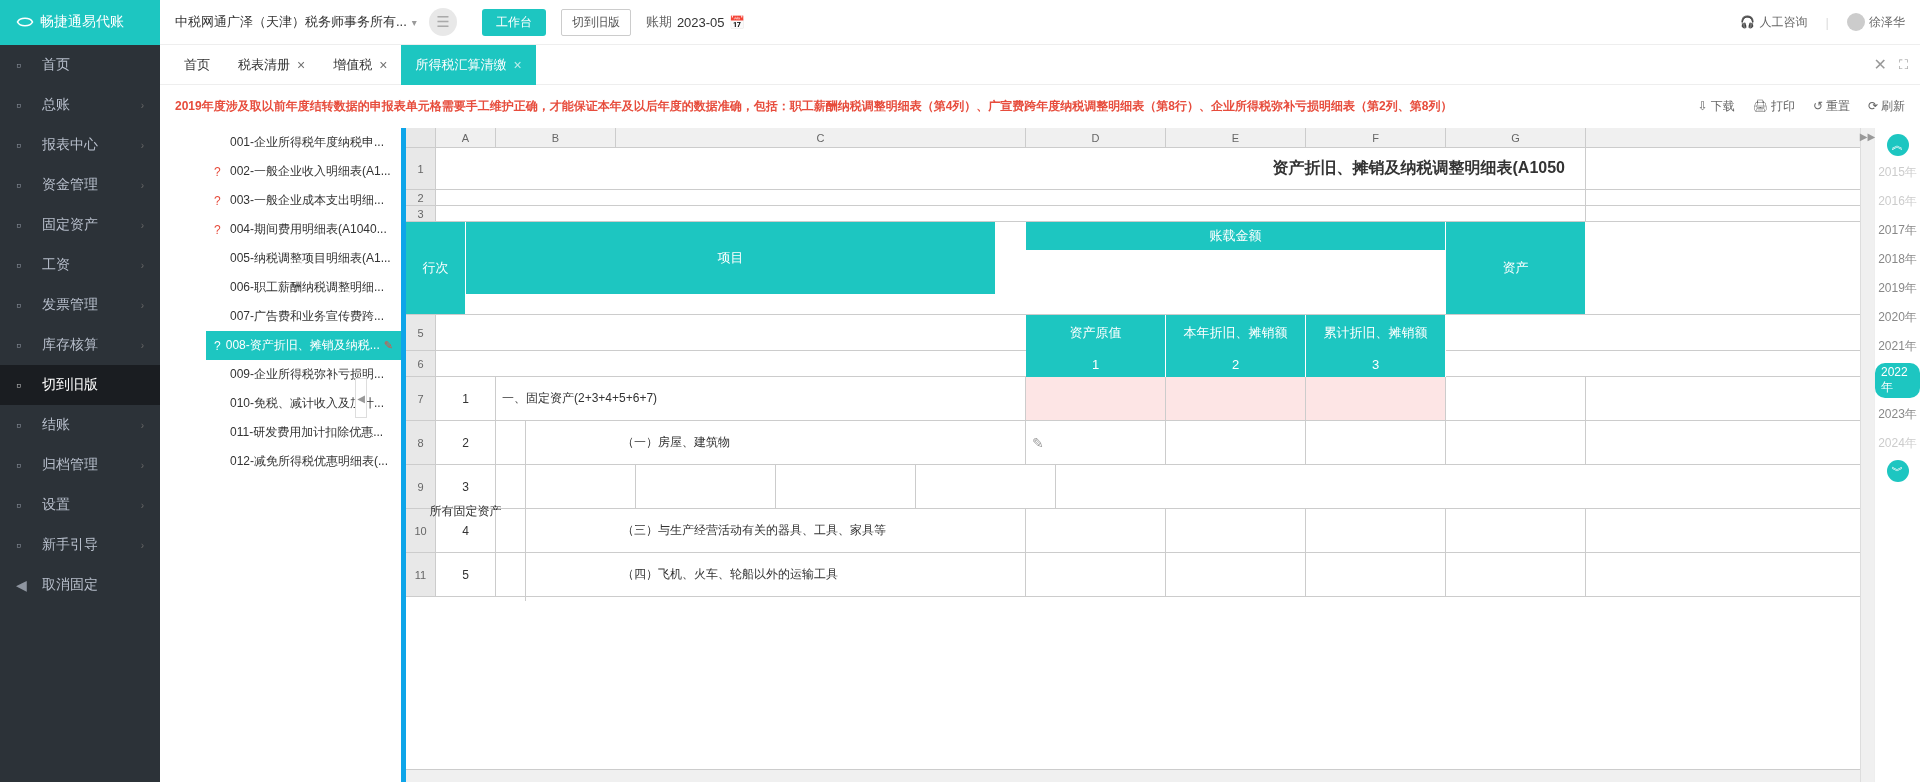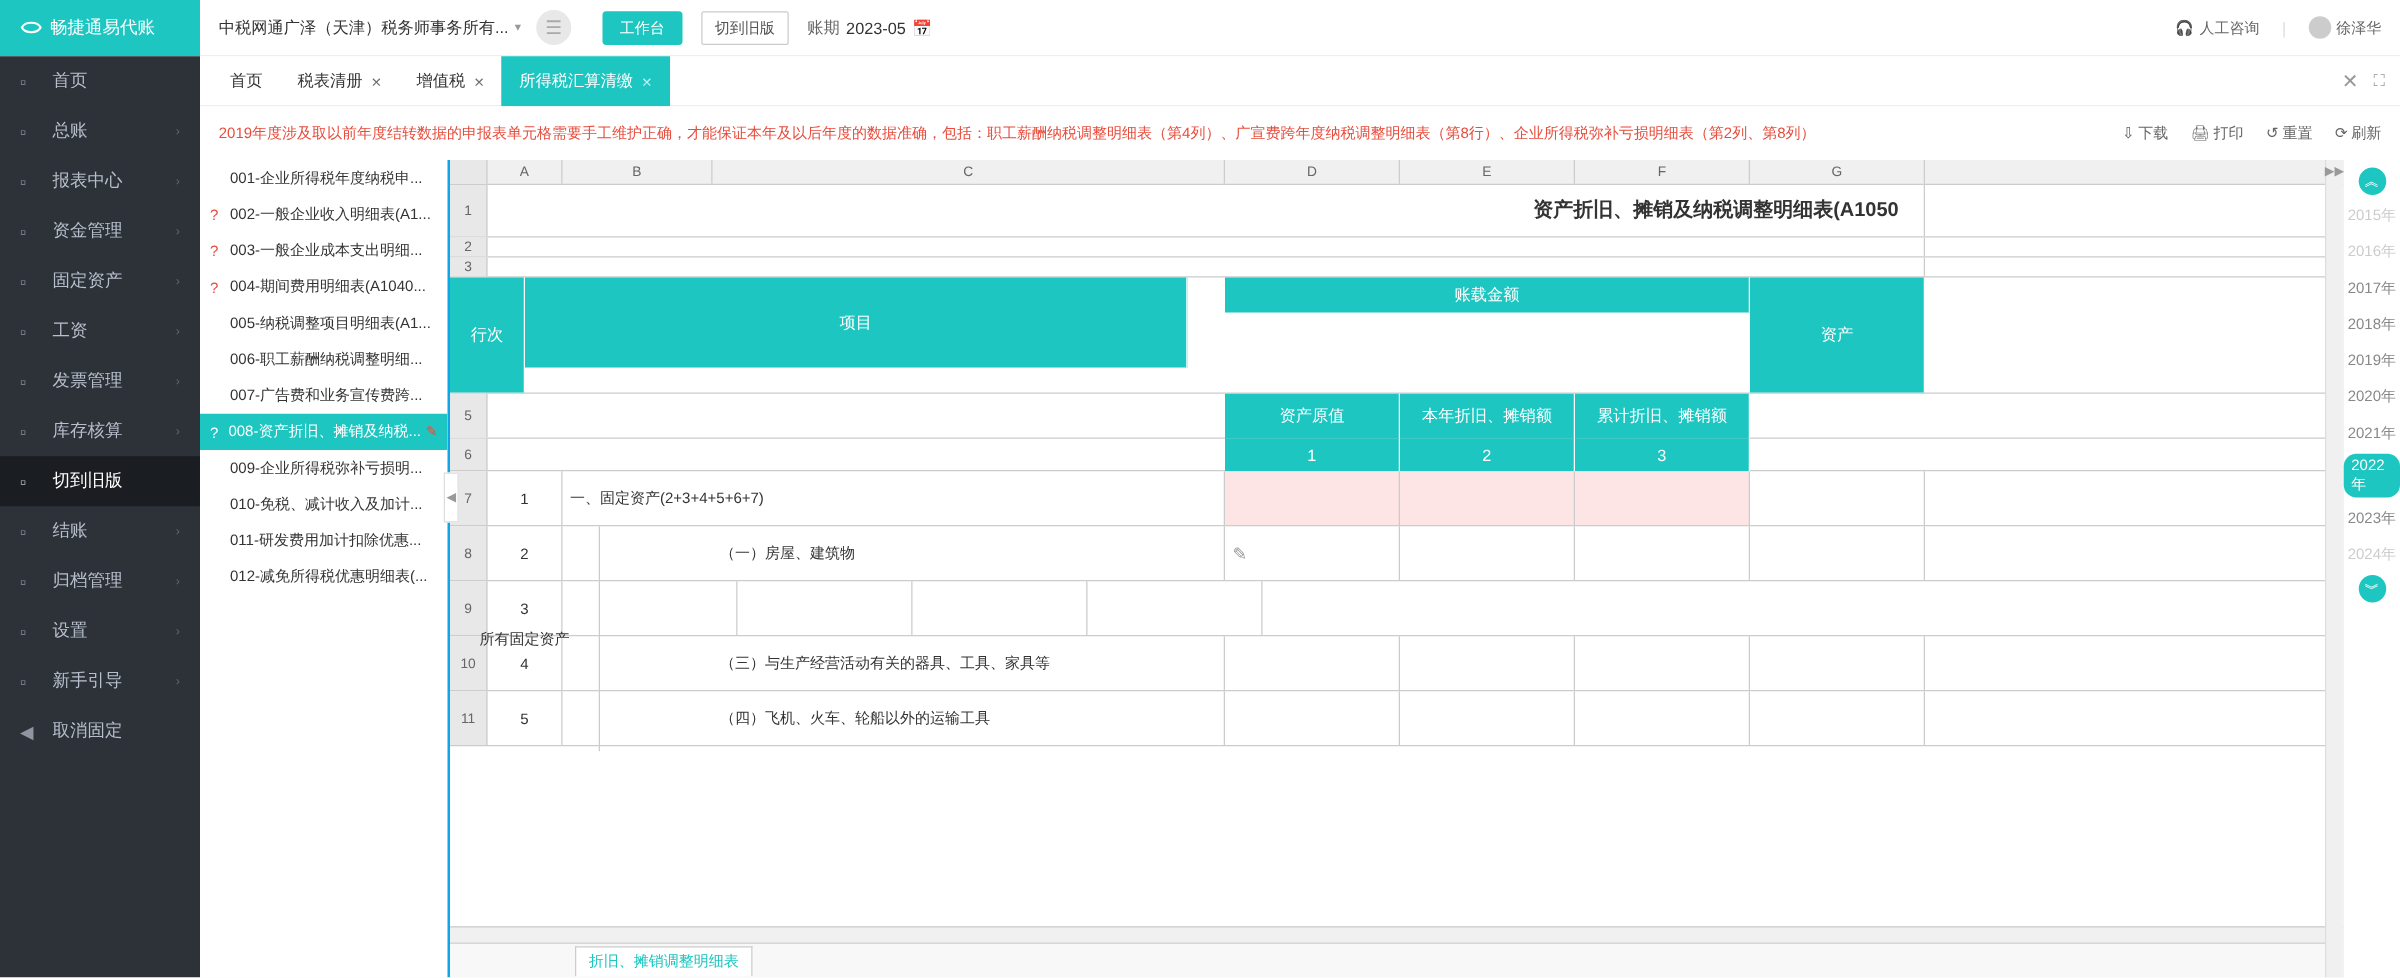--- a/index.html
+++ b/index.html
@@ -36,29 +36,29 @@
     
     
     .tabs { display: flex; align-items: center; background: #fff; height: 40px; border-bottom: 1px solid #eee; padding-left: 10px; }
     .tab { padding: 0 14px; height: 40px; display: flex; align-items: center; cursor: pointer; font-size: 13px; color: #333; gap: 4px; }
     .tab.active { background: #1dc6c1; color: #fff; }
     .tab-close { font-size: 14px; margin-left: 3px; color: inherit; opacity: 0.7; }
     .tabs-right { margin-left: auto; display: flex; align-items: center; padding-right: 12px; gap: 12px; color: #999; }
     
     
     .warning-bar { padding: 12px 15px; background: #fff; color: #e74c3c; font-size: 12px; line-height: 1.6; display: flex; }
-    .warning-text { flex: 1; }
+    .warning-text { flex: 1; font-weight: bold; }
     .action-buttons { display: flex; gap: 18px; color: #666; font-size: 12px; white-space: nowrap; margin-left: 20px; }
     .action-btn { display: flex; align-items: center; gap: 3px; cursor: pointer; }
     
     
     .panel { flex: 1; display: flex; background: #fff; margin: 0; position: relative; }
     
     
-    .form-list { width: 200px; border-right: 2px solid #0ea5e9; overflow-y: auto; flex-shrink: 0; }
+    .form-list { width: 200px; border-right: 5px solid #0ea5e9; overflow-y: auto; flex-shrink: 0; margin-left: 46px; }
     .form-item { padding: 6px 8px; font-size: 12px; color: #333; cursor: pointer; white-space: nowrap; overflow: hidden; text-overflow: ellipsis; display:flex; align-items:center; gap:4px;}
     .form-item.active { background: #1dc6c1; color: #fff; }
     .form-item .q-icon { color: #e74c3c; font-size: 12px; width:12px; }
     .form-item.active .q-icon { color: #fff; }
     .form-item .edit-icn { color: #e74c3c; font-size:11px; margin-left:auto;}
     .collapse-arrow { position: absolute; left: 195px; top: 250px; width: 12px; height: 40px; background: #fff; border:1px solid #ddd; display:flex; align-items:center; justify-content:center; font-size:10px; color:#999; cursor:pointer; z-index:5;}
     
     
     .sheet-area { flex: 1; display: flex; flex-direction: column; position: relative; }
     .col-headers { display: flex; background: #f0f0f0; border-bottom: 1px solid #ccc; height: 20px; font-size: 11px; color: #666; }
@@ -391,23 +391,20 @@
               <div class="row-num">11</div>
               <div class="cell" style="width:60px;justify-content:center">5</div>
               <div class="cell" style="width:410px;margin-left:120px">（四）飞机、火车、轮船以外的运输工具</div>
               <div class="cell" style="width:140px"></div>
               <div class="cell" style="width:140px"></div>
               <div class="cell" style="width:140px"></div>
               <div class="cell" style="width:140px"></div>
             </div>
           </div>
         <div class="scroll-h"></div>
-        <div class="sheet-tab-bar">
-          <div class="sheet-tab">折旧、摊销调整明细表</div>
-        </div>
         <div class="right-nav">
           <div class="right-arrows">▶▶</div>
         </div>
       </div>
 
       <div class="year-panel" id="yearpanel">
         <div class="year-circle">︽</div>
       <div class="year-item disabled">2015年</div>
           <div class="year-item disabled">2016年</div>
           <div class="year-item">2017年</div>

